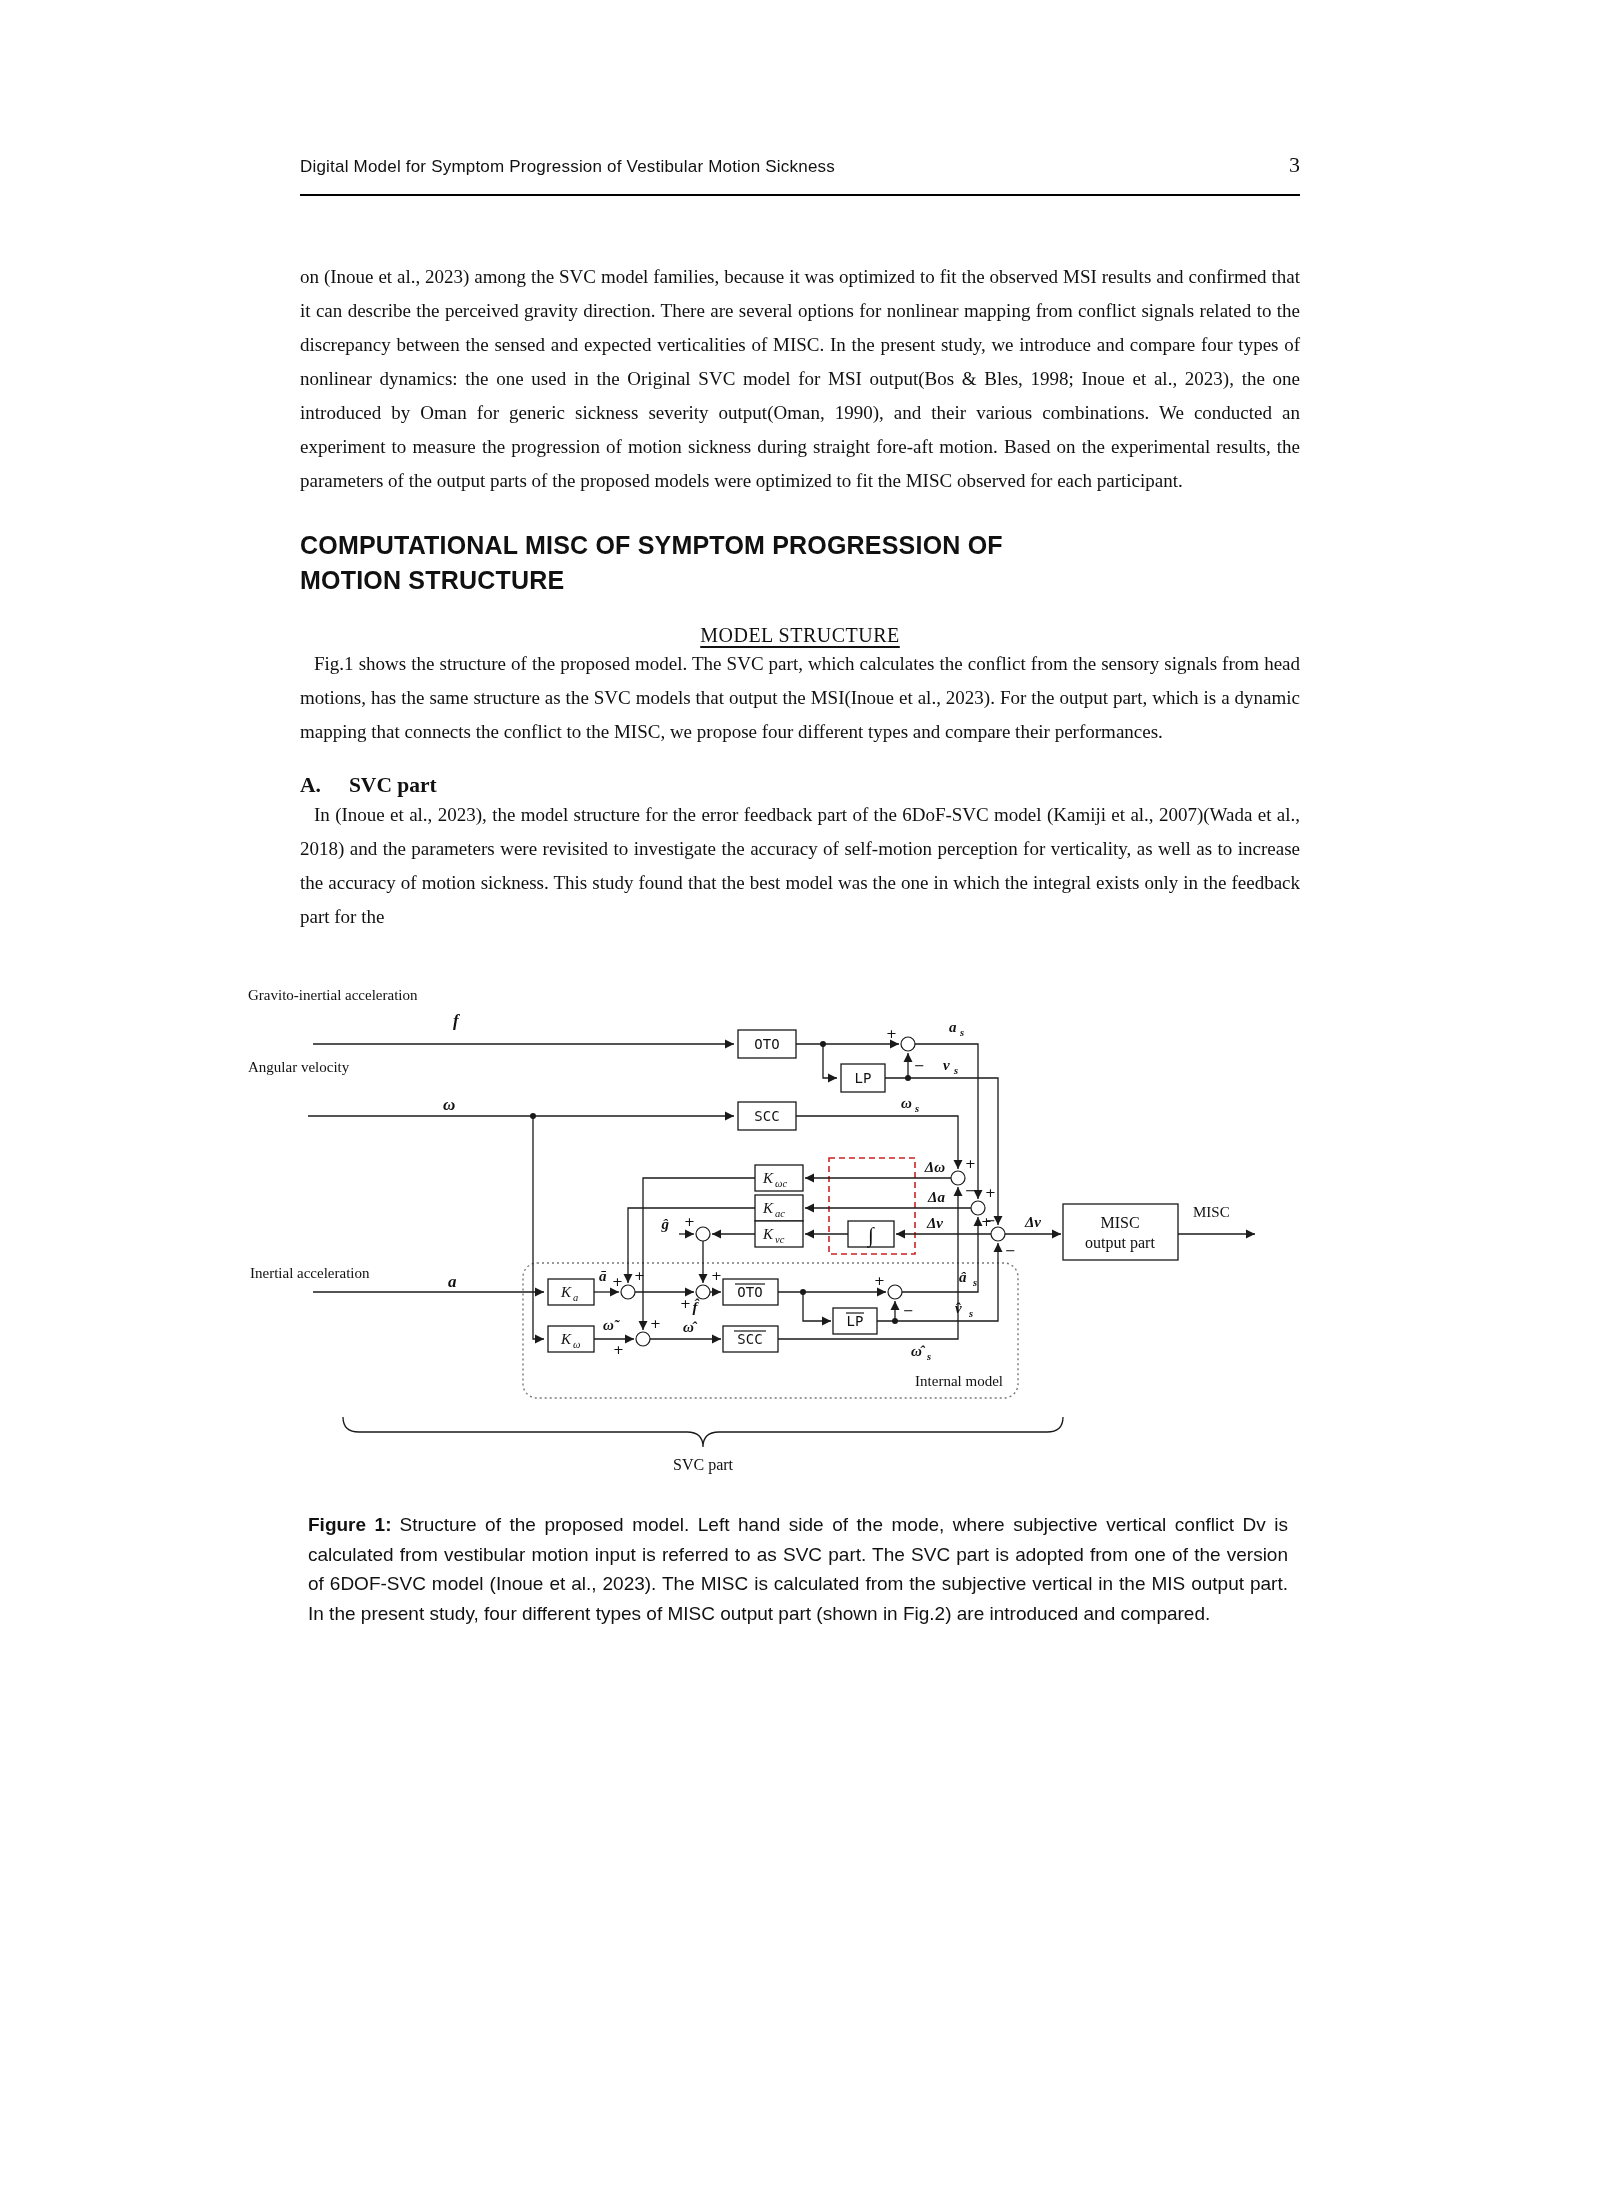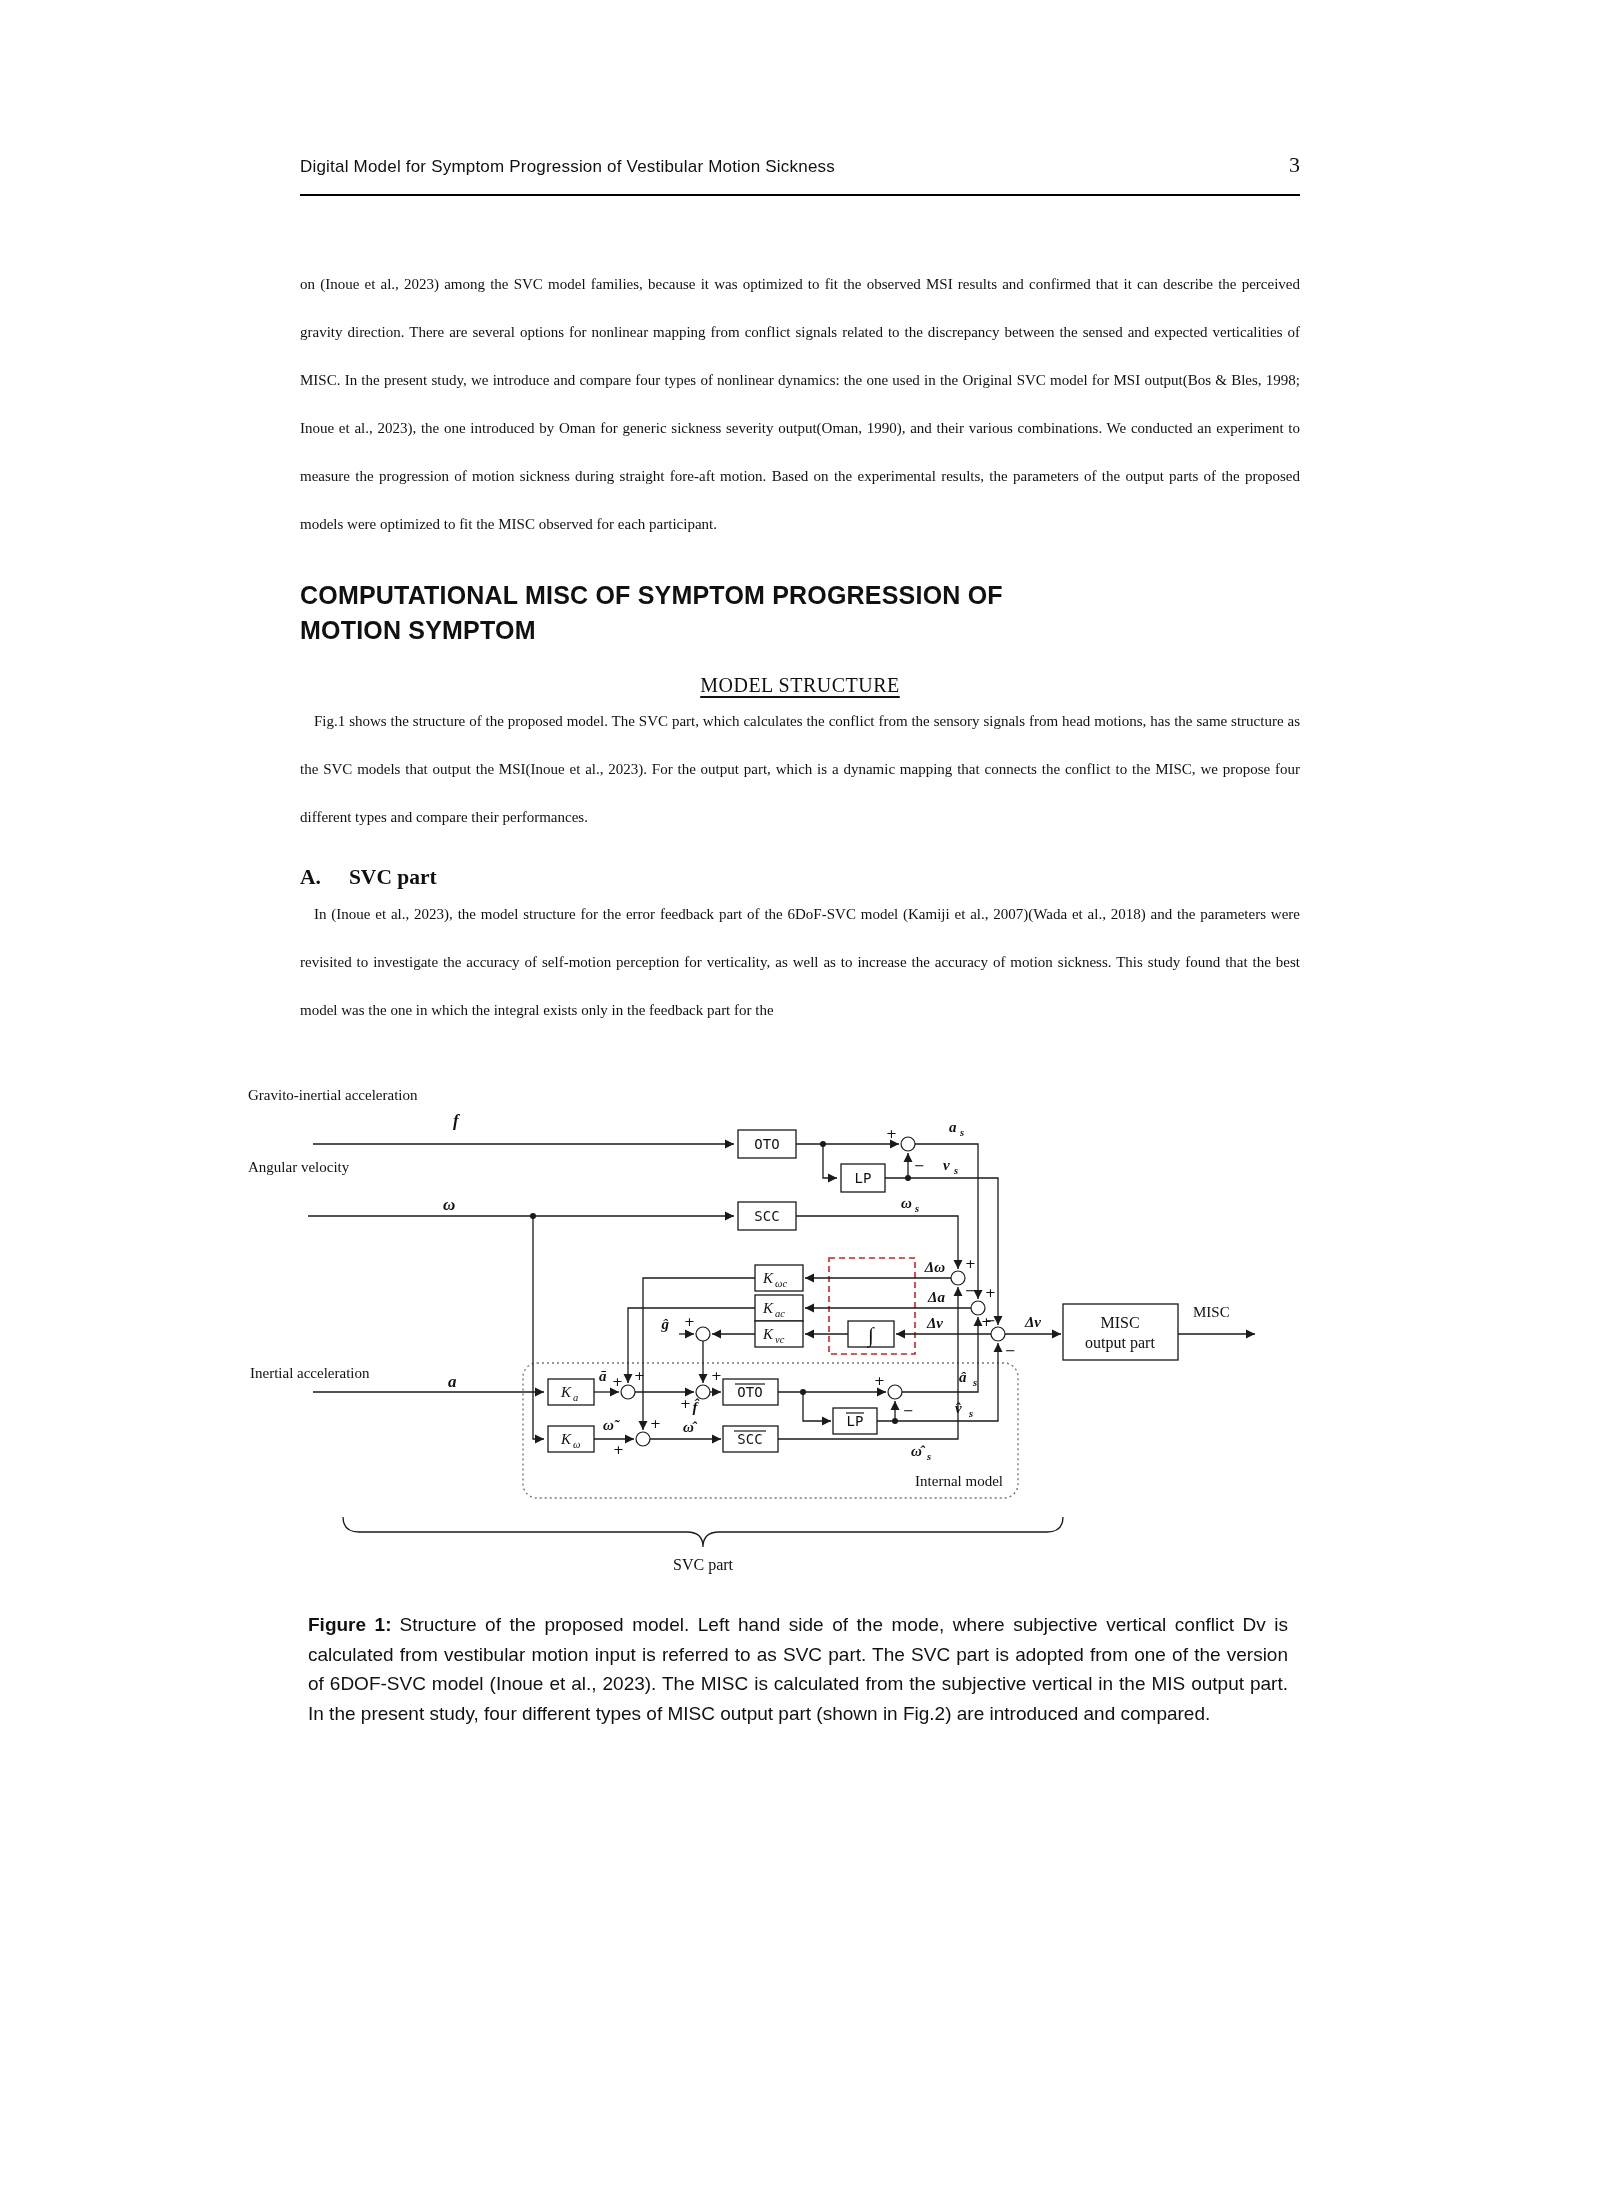--- a/index.html
+++ b/index.html
@@ -4,21 +4,21 @@
 <style>
   html,body{margin:0;padding:0;background:#fff;}
   .page{width:1600px;height:2200px;background:#fff;position:relative;box-sizing:border-box;
         font-family:"Liberation Serif",serif;color:#111;overflow:hidden;}
   .content{width:1000px;margin:0 auto;padding-top:152px;}
   header.running{display:flex;justify-content:space-between;align-items:baseline;
         border-bottom:2.5px solid #000;padding-bottom:16px;}
   .running-title{font-family:"Liberation Sans",sans-serif;font-size:17px;letter-spacing:.2px;}
   .page-num{font-size:22px;}
   main{margin-top:64px;}
-  p.body{font-size:15px;line-height:48px;text-align:justify;margin:0;}
+  p.body{font-size:19px;line-height:34px;text-align:justify;margin:0;}
   p.ind{text-indent:14px;}
   .section-h{font-family:"Liberation Sans",sans-serif;font-weight:bold;font-size:25px;
         line-height:35px;margin:30px 0 0;letter-spacing:.2px;}
   .subsec-h{font-size:20px;margin:26px 0 0;letter-spacing:.5px;text-decoration:underline;
         text-underline-offset:4px;font-weight:normal;text-align:center;}
   .a-h{font-size:21.5px;margin:24px 0 0;font-weight:bold;}
   .a-h .num{margin-right:28px;}
   .p2{margin-top:12px;}
   .p3{margin-top:10px;}
   figure{margin:52px 0 0;}
@@ -57,21 +57,21 @@
     <header class="running">
       <span class="running-title">Digital Model for Symptom Progression of Vestibular Motion Sickness</span>
       <span class="page-num">3</span>
     </header>
 
     <main>
       <p class="body">on (Inoue et al., 2023) among the SVC model families, because it was optimized to fit the observed MSI results and confirmed that it can describe the perceived gravity direction. There are several options for nonlinear mapping from conflict signals related to the discrepancy between the sensed and expected verticalities of MISC. In the present study, we introduce and compare four types of nonlinear dynamics: the one used in the Original SVC model for MSI output(Bos &amp; Bles, 1998; Inoue et al., 2023), the one introduced by Oman for generic sickness severity output(Oman, 1990), and their various combinations. We conducted an experiment to measure the progression of motion sickness during straight fore-aft motion. Based on the experimental results, the parameters of the output parts of the proposed models were optimized to fit the MISC observed for each participant.</p>
 
       <h1 class="section-h">
         <span style="display:block">COMPUTATIONAL MISC OF SYMPTOM PROGRESSION OF</span>
-        <span style="display:block">MOTION SYMPTOM</span>
+        <span style="display:block">MOTION STRUCTURE</span>
       </h1>
 
       <h2 class="subsec-h">MODEL STRUCTURE</h2>
 
       <p class="body ind p2">Fig.1 shows the structure of the proposed model. The SVC part, which calculates the conflict from the sensory signals from head motions, has the same structure as the SVC models that output the MSI(Inoue et al., 2023). For the output part, which is a dynamic mapping that connects the conflict to the MISC, we propose four different types and compare their performances.</p>
 
       <h3 class="a-h">
         <span class="num">A.</span><span>SVC part</span>
       </h3>
 

